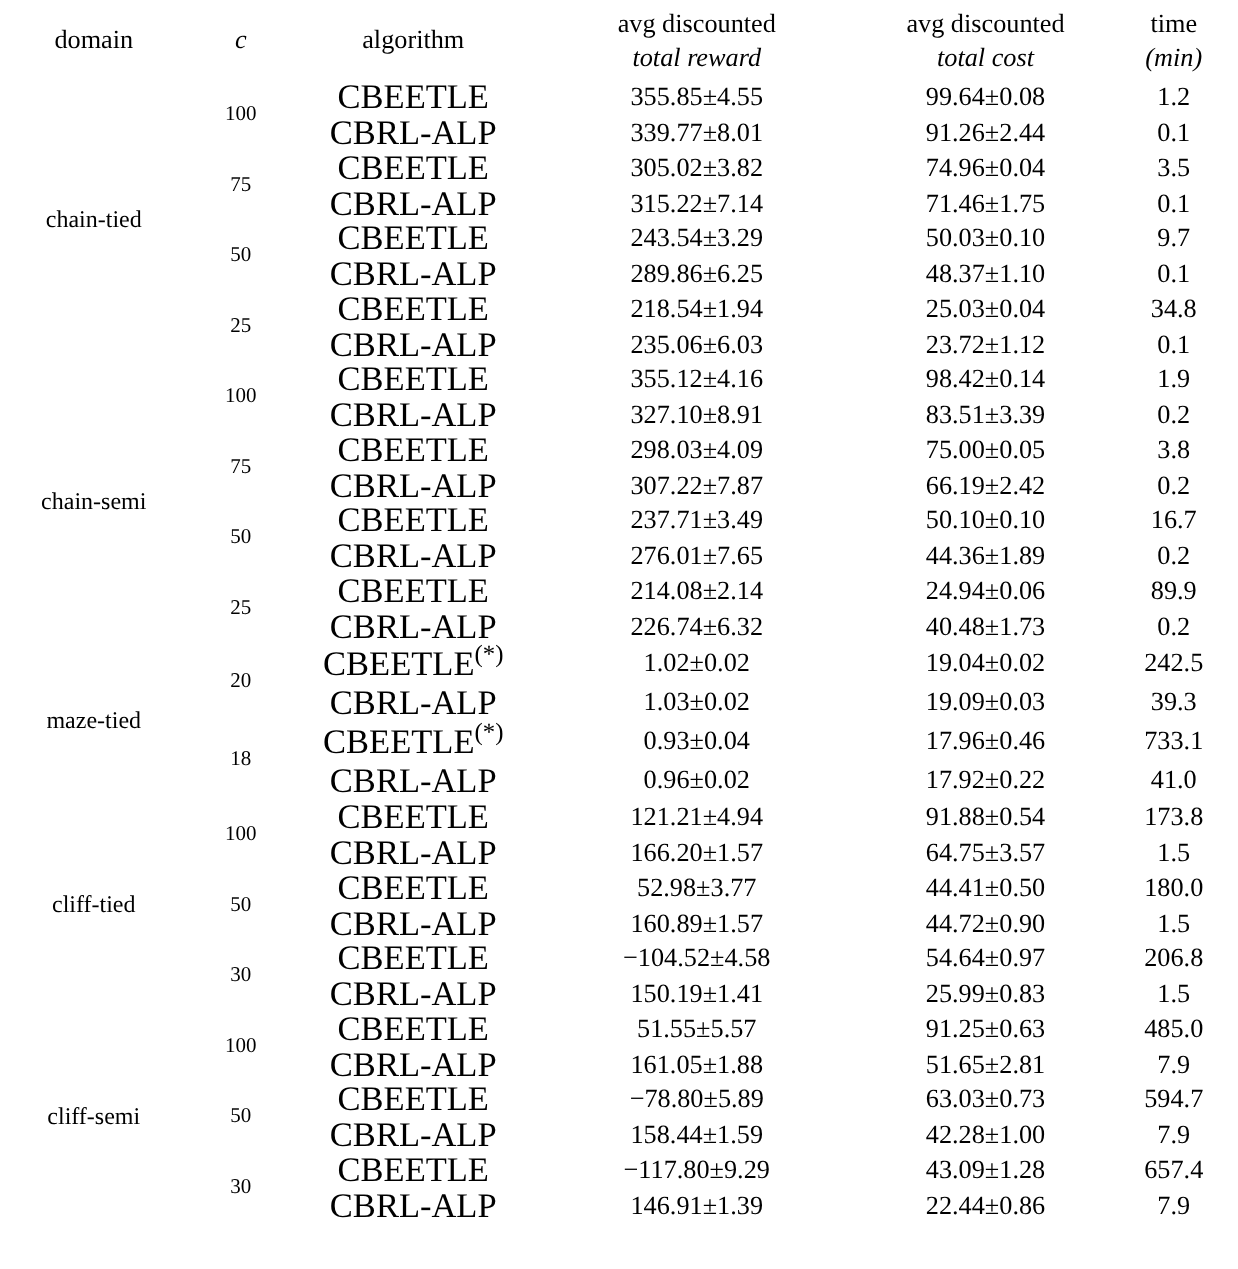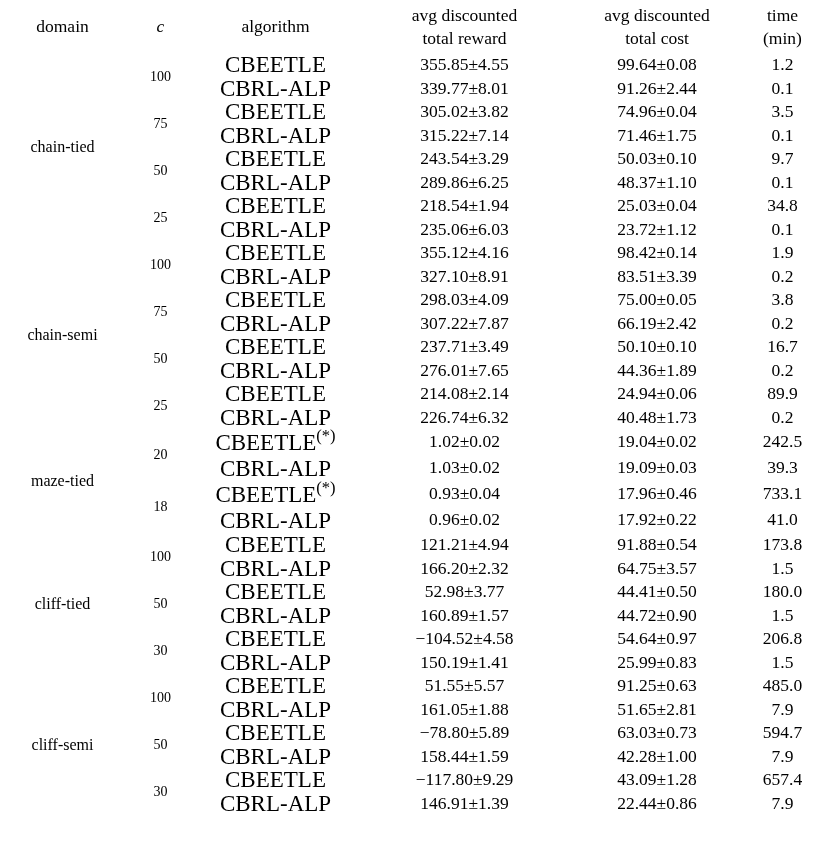--- a/index.html
+++ b/index.html
@@ -48,21 +48,21 @@
   .hr-section      { border-top: 2.0px solid #000; }
   .hr-group        { border-top: 1.3px solid #000; }
   .hr-header       { border-bottom: 1.3px solid #000; }
 
   
   .hdr-cell {
     height: 53px;
     line-height: 1.28;
     font-size: 17.5px;
   }
-  .hdr-cell .hdr-l2 { display: block; }
+  .hdr-cell .hdr-l2 { display: block; font-style: italic; }
   .italic-c {
     font-style: italic;
     font-family: "Liberation Serif", "DejaVu Serif", serif;
   }
 
   
   .data-row td { height: 23.5px; }
   .row-tall td { height: 26px; }
 
   .c-cell { font-size: 14px; }
@@ -233,21 +233,21 @@
       <tr class="data-row">
         <td class="domain-cell vr-right hr-section" rowspan="6">cliff-tied</td>
         <td class="c-cell vr-right hr-section" rowspan="2">100</td>
         <td class="alg-cell vr-right hr-section">CBEETLE</td>
         <td class="num-cell vr-right hr-section">121.21±4.94</td>
         <td class="num-cell vr-right hr-section">91.88±0.54</td>
         <td class="num-cell hr-section">173.8</td>
       </tr>
       <tr class="data-row">
         <td class="alg-cell vr-right">CBRL-ALP</td>
-        <td class="num-cell vr-right">166.20±2.32</td>
+        <td class="num-cell vr-right">166.20±1.57</td>
         <td class="num-cell vr-right">64.75±3.57</td>
         <td class="num-cell">1.5</td>
       </tr>
       <tr class="data-row">
         <td class="c-cell vr-right hr-group" rowspan="2">50</td>
         <td class="alg-cell vr-right hr-group">CBEETLE</td>
         <td class="num-cell vr-right hr-group">52.98±3.77</td>
         <td class="num-cell vr-right hr-group">44.41±0.50</td>
         <td class="num-cell hr-group">180.0</td>
       </tr>

